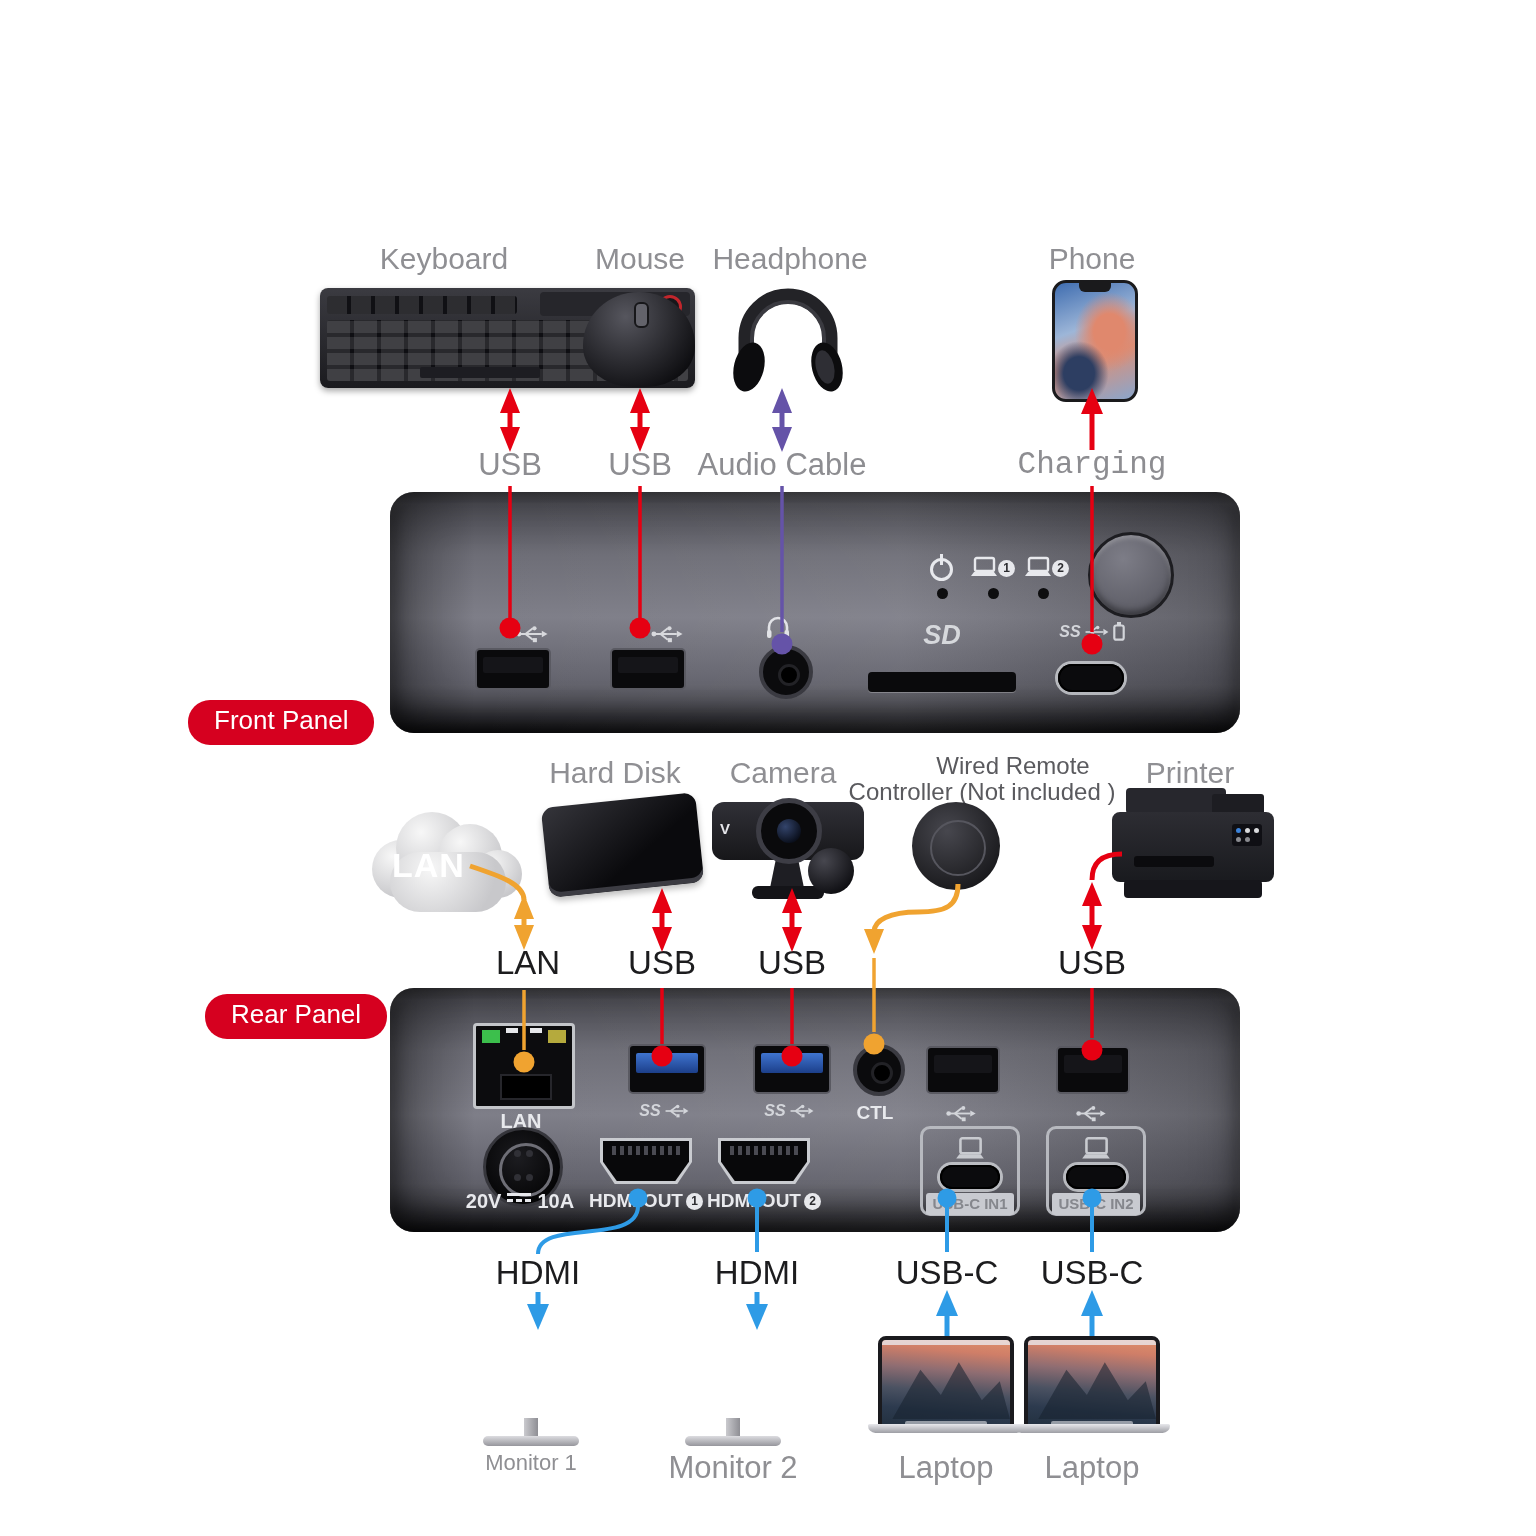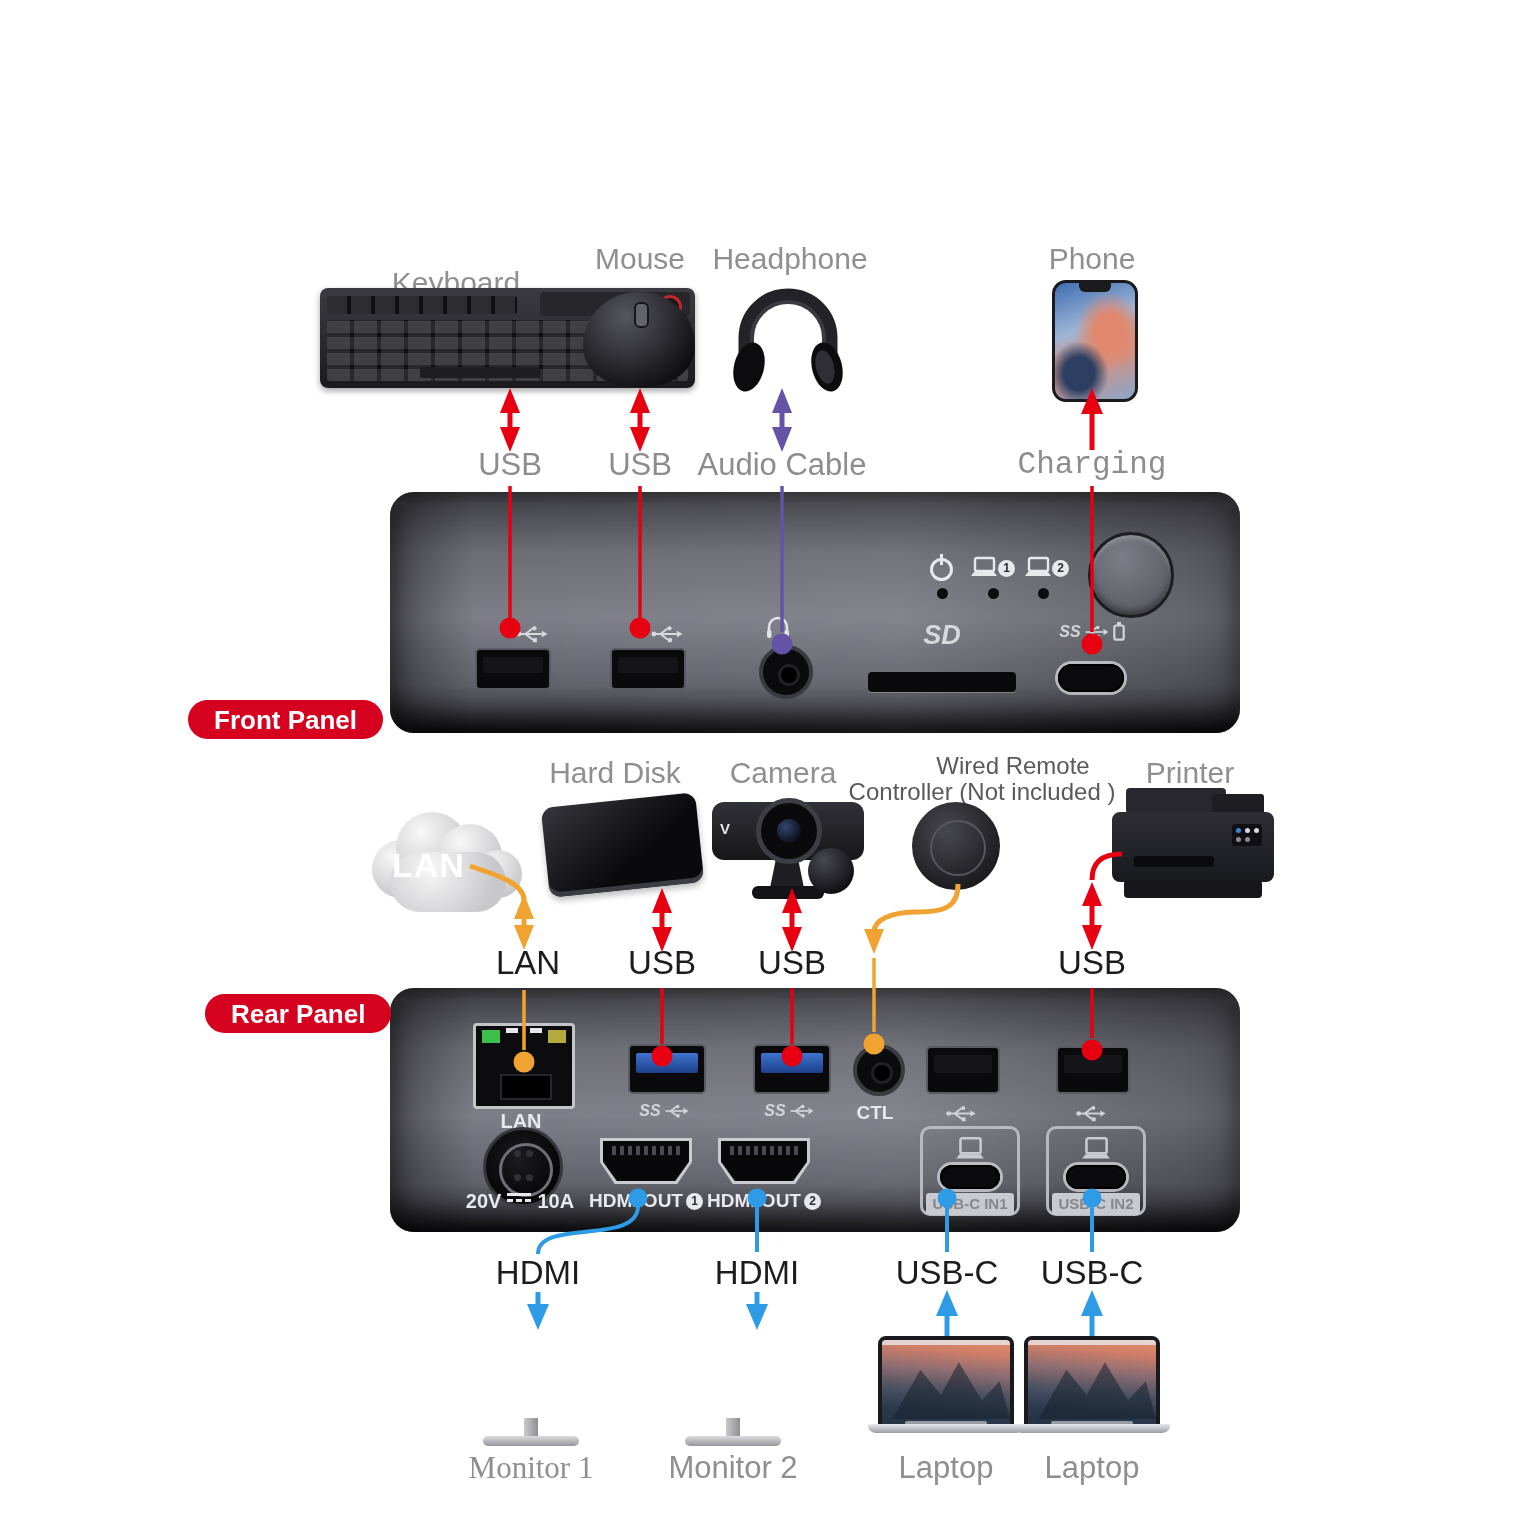--- a/index.html
+++ b/index.html
@@ -7,22 +7,22 @@
           font-family:"Liberation Sans",sans-serif;}
   .abs{position:absolute;}
   .ctr{transform:translateX(-50%);white-space:nowrap;}
 
   
   .title{top:128px;left:50%;font-size:72px;font-weight:800;color:#161616;letter-spacing:-2px;}
   .devlabel{font-size:30px;color:#8f8f93;}
   .devlabel2{font-size:24px;color:#5a5a5e;}
   .cable-gray{font-size:31px;color:#8d8d91;}
   .cable-dark{font-size:33px;color:#1c1c1e;}
-  .badge{background:#d6001f;color:#fff;font-size:26px;font-weight:bold;
-         height:39px;line-height:40px;padding:0 26px;border-radius:22px;}
+  .badge{background:#d6001f;color:#fff;font-size:26px;font-weight:normal;
+         height:45px;line-height:40px;padding:0 26px;border-radius:22px;}
 
   
   .panel{width:850px;border-radius:24px;
     background:linear-gradient(180deg,#232327 0%,#4b4b52 5%,#6d6d76 26%,#7e7e88 52%,#63636d 78%,#62626b 80%,#35353b 95%,#17171a 100%);
     box-shadow:inset 0 0 50px rgba(0,0,0,.30), inset 0 6px 8px rgba(255,255,255,.10), inset 0 -16px 22px rgba(0,0,0,.55);}
   .panel::before{content:'';position:absolute;inset:0;border-radius:24px;
     background:linear-gradient(90deg,rgba(0,0,0,.35) 0%,rgba(0,0,0,0) 10%,rgba(255,255,255,.05) 60%,rgba(0,0,0,.22) 98%);}
 
   
   .usba{background:#0a0a0c;border:2px solid #5a5a62;border-radius:5px;}
@@ -128,21 +128,21 @@
 
   svg.lines{position:absolute;left:0;top:0;z-index:7;pointer-events:none;}
   .z6{z-index:6;}
 </style>
 </head>
 <body>
 
 <div id="canvas">
 
 
-  <div class="abs ctr devlabel" style="left:456px;top:242px;margin-top:24px;">Keyboard</div>
+  <div class="abs ctr devlabel" style="left:444px;top:242px;">Keyboard</div>
   <div class="abs ctr devlabel" style="left:640px;top:242px;">Mouse</div>
   <div class="abs ctr devlabel" style="left:790px;top:242px;">Headphone</div>
   <div class="abs ctr devlabel" style="left:1092px;top:242px;">Phone</div>
 
   <div class="abs" style="left:320px;top:288px;width:375px;height:100px;">
     <div class="kb-body"></div>
     <div class="kb-toprow"></div>
     <div class="kb-mod">
         <div class="kb-knob"></div>
       </div>
@@ -421,21 +421,21 @@
     </div>
   </div>
 
   <div class="abs ctr cable-dark z6" style="left:538px;top:1254px;">HDMI</div>
   <div class="abs ctr cable-dark z6" style="left:757px;top:1254px;">HDMI</div>
   <div class="abs ctr cable-dark z6" style="left:947px;top:1254px;">USB-C</div>
   <div class="abs ctr cable-dark z6" style="left:1092px;top:1254px;">USB-C</div>
 
   <div class="abs mon-neck" style="left:524px;top:1418px;width:14px;height:20px;"></div>
   <div class="abs mon-base" style="left:483px;top:1436px;width:96px;height:10px;"></div>
-  <div class="abs ctr devlabel" style="left:531px;top:1450px;font-size:31px;font-family:Liberation Serif, serif;">Monitor 1</div>
+  <div class="abs ctr devlabel" style="left:531px;top:1450px;font-size:22px;">Monitor 1</div>
 
   <div class="abs mon-neck" style="left:726px;top:1418px;width:14px;height:20px;"></div>
   <div class="abs mon-base" style="left:685px;top:1436px;width:96px;height:10px;"></div>
   <div class="abs ctr devlabel" style="left:733px;top:1450px;font-size:31px;">Monitor 2</div>
 
   <div class="abs" style="left:868px;top:1336px;width:156px;height:97px;">
     <div class="lap-screen">
         <div class="lap-menubar"></div>
         <div class="lap-mtn"></div>
         <div class="lap-dock"></div>

